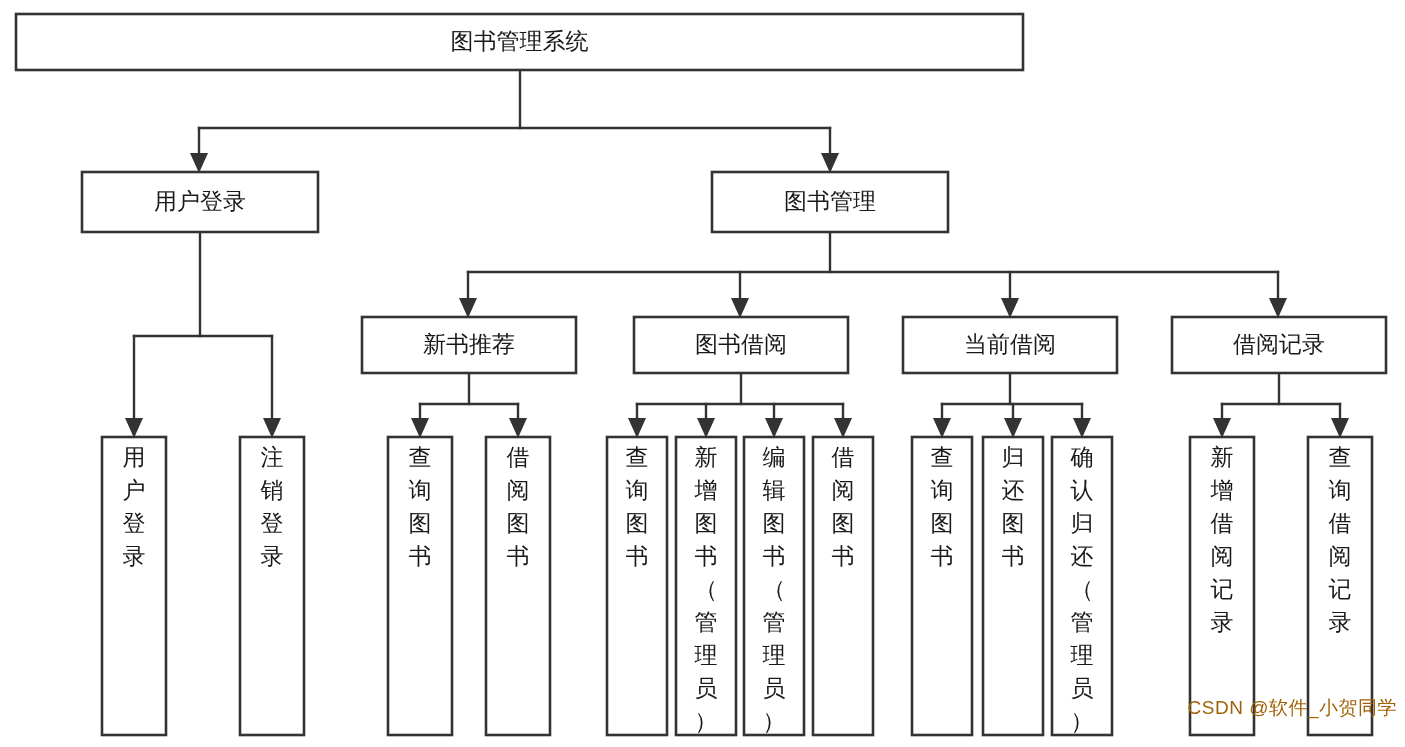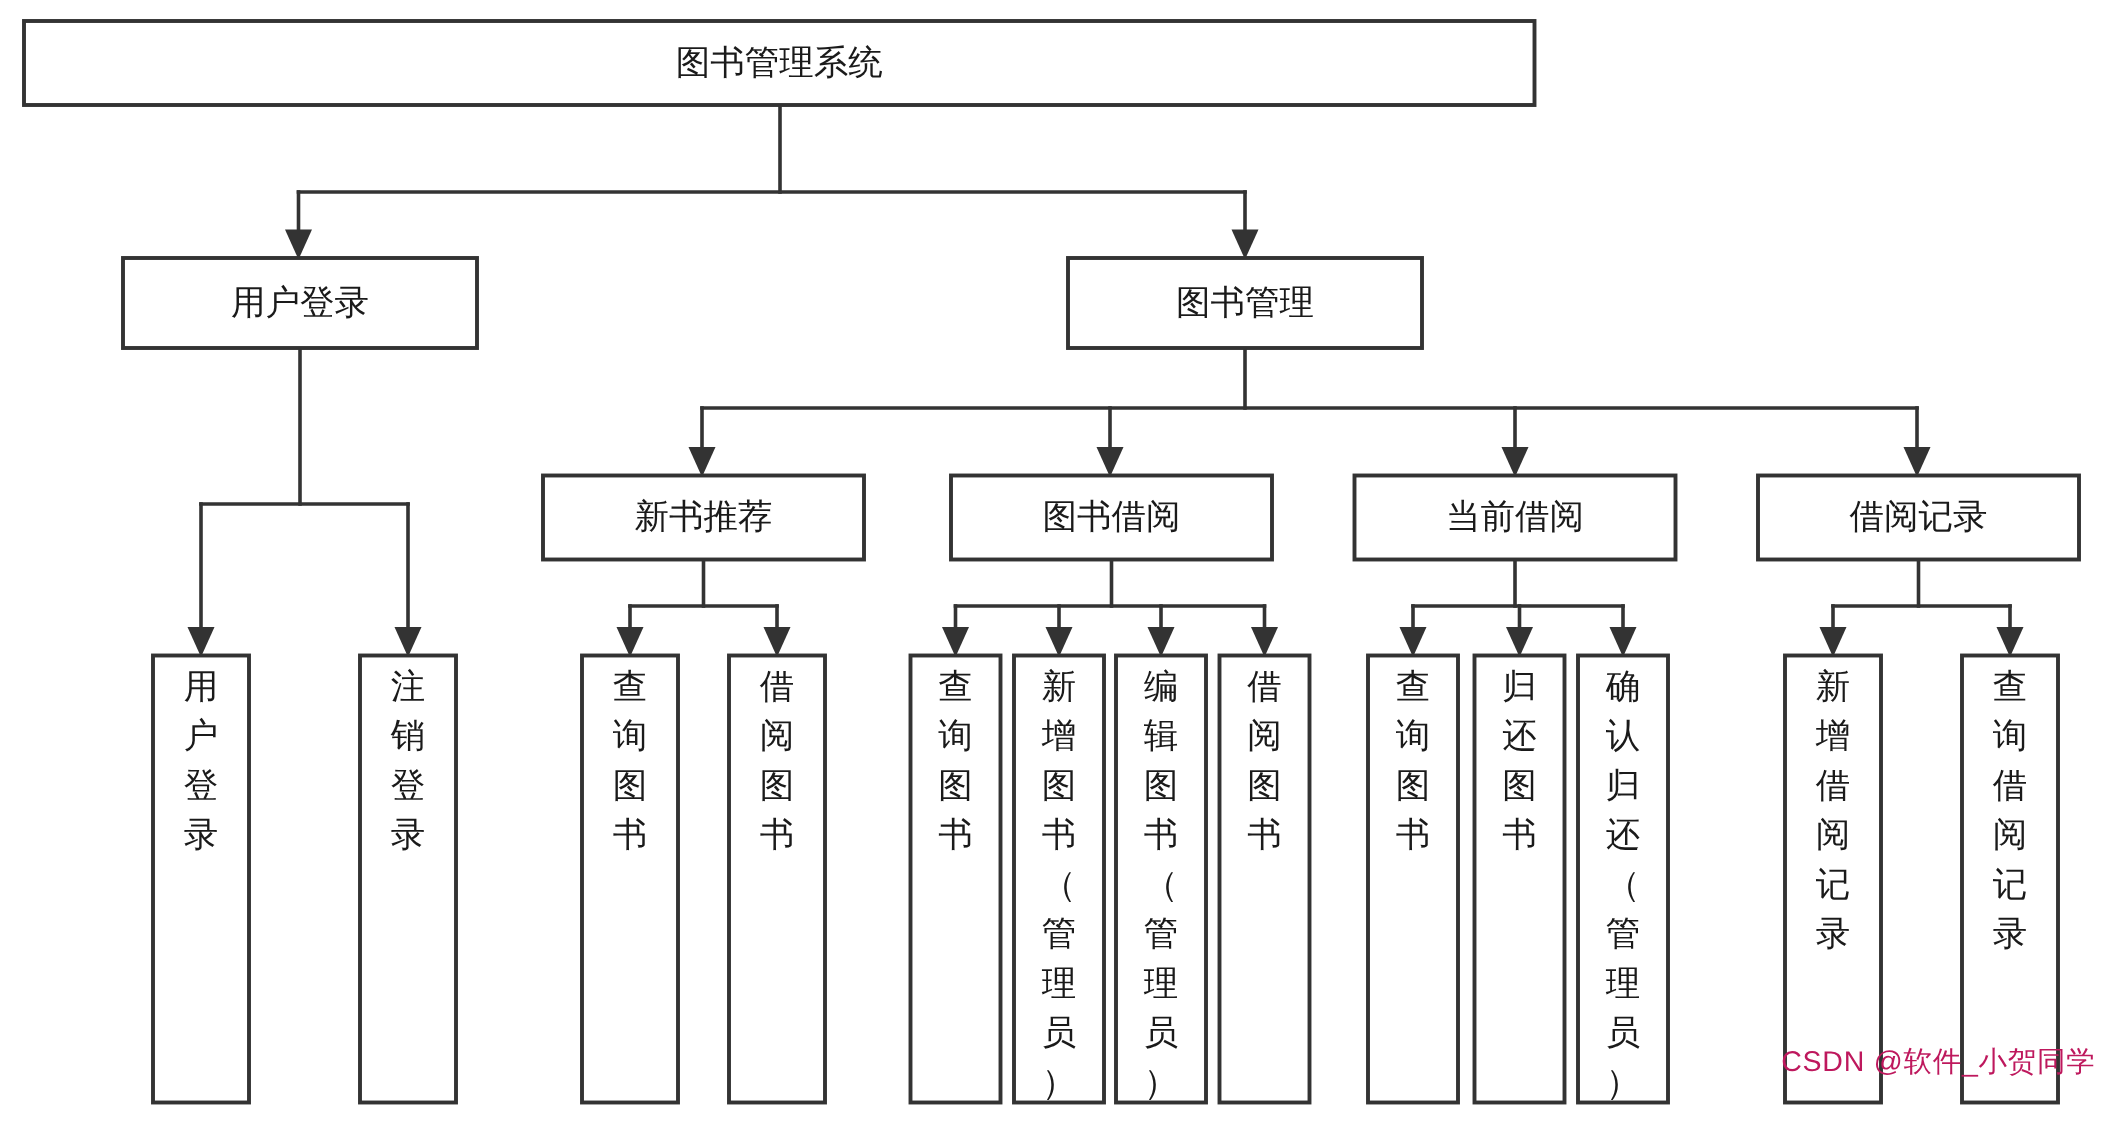--- a/index.html
+++ b/index.html
@@ -54,21 +54,21 @@
     font-size: 23px;
     fill: #1a1a1a;
     text-anchor: middle;
   }
   .watermark-text {
     position: absolute;
     right: 8px;
     bottom: 6px;
     font-family: "Liberation Sans", "DejaVu Sans", sans-serif;
     font-size: 19px;
-    color: #be185d;
+    color: #a16207;
     white-space: nowrap;
     letter-spacing: 0.5px;
   }
 </style>
 </head>
 <body>
 
 <div id="diagram-root">
   <svg class="diagram-canvas" id="diagram-svg" viewBox="0 0 1405 747" xmlns="http://www.w3.org/2000/svg">
       <g>

